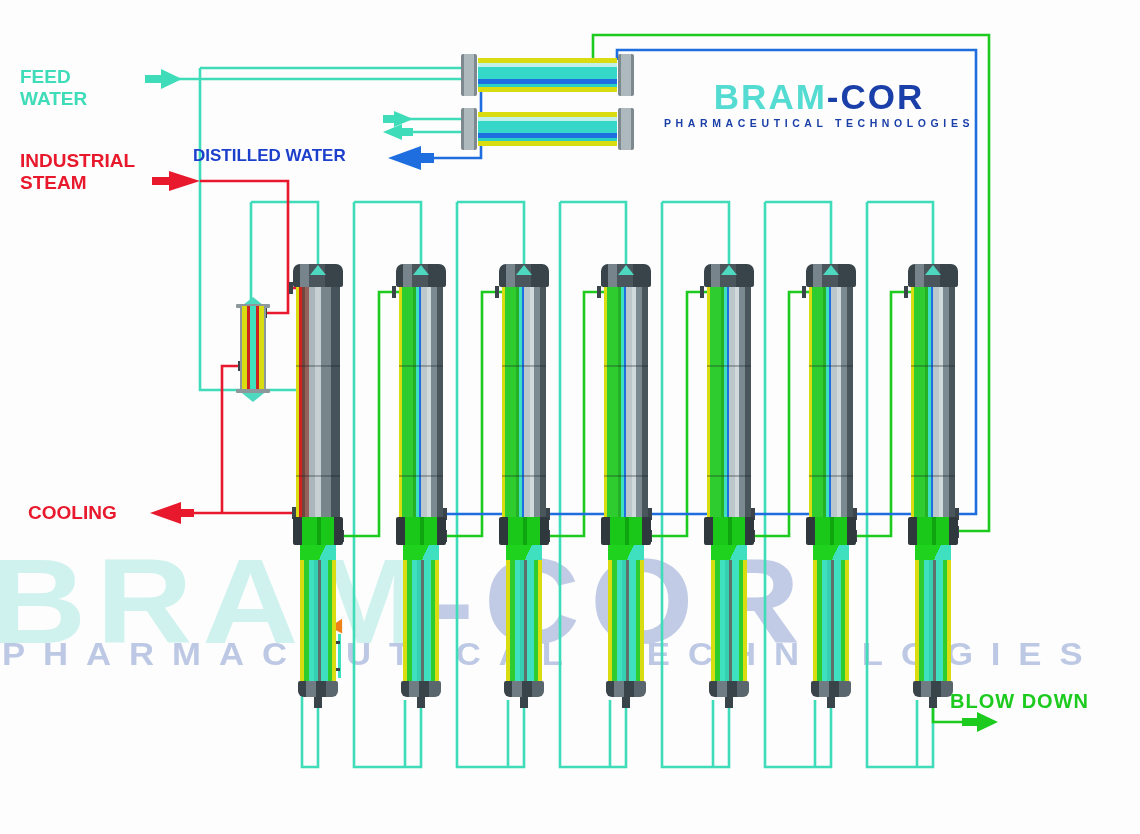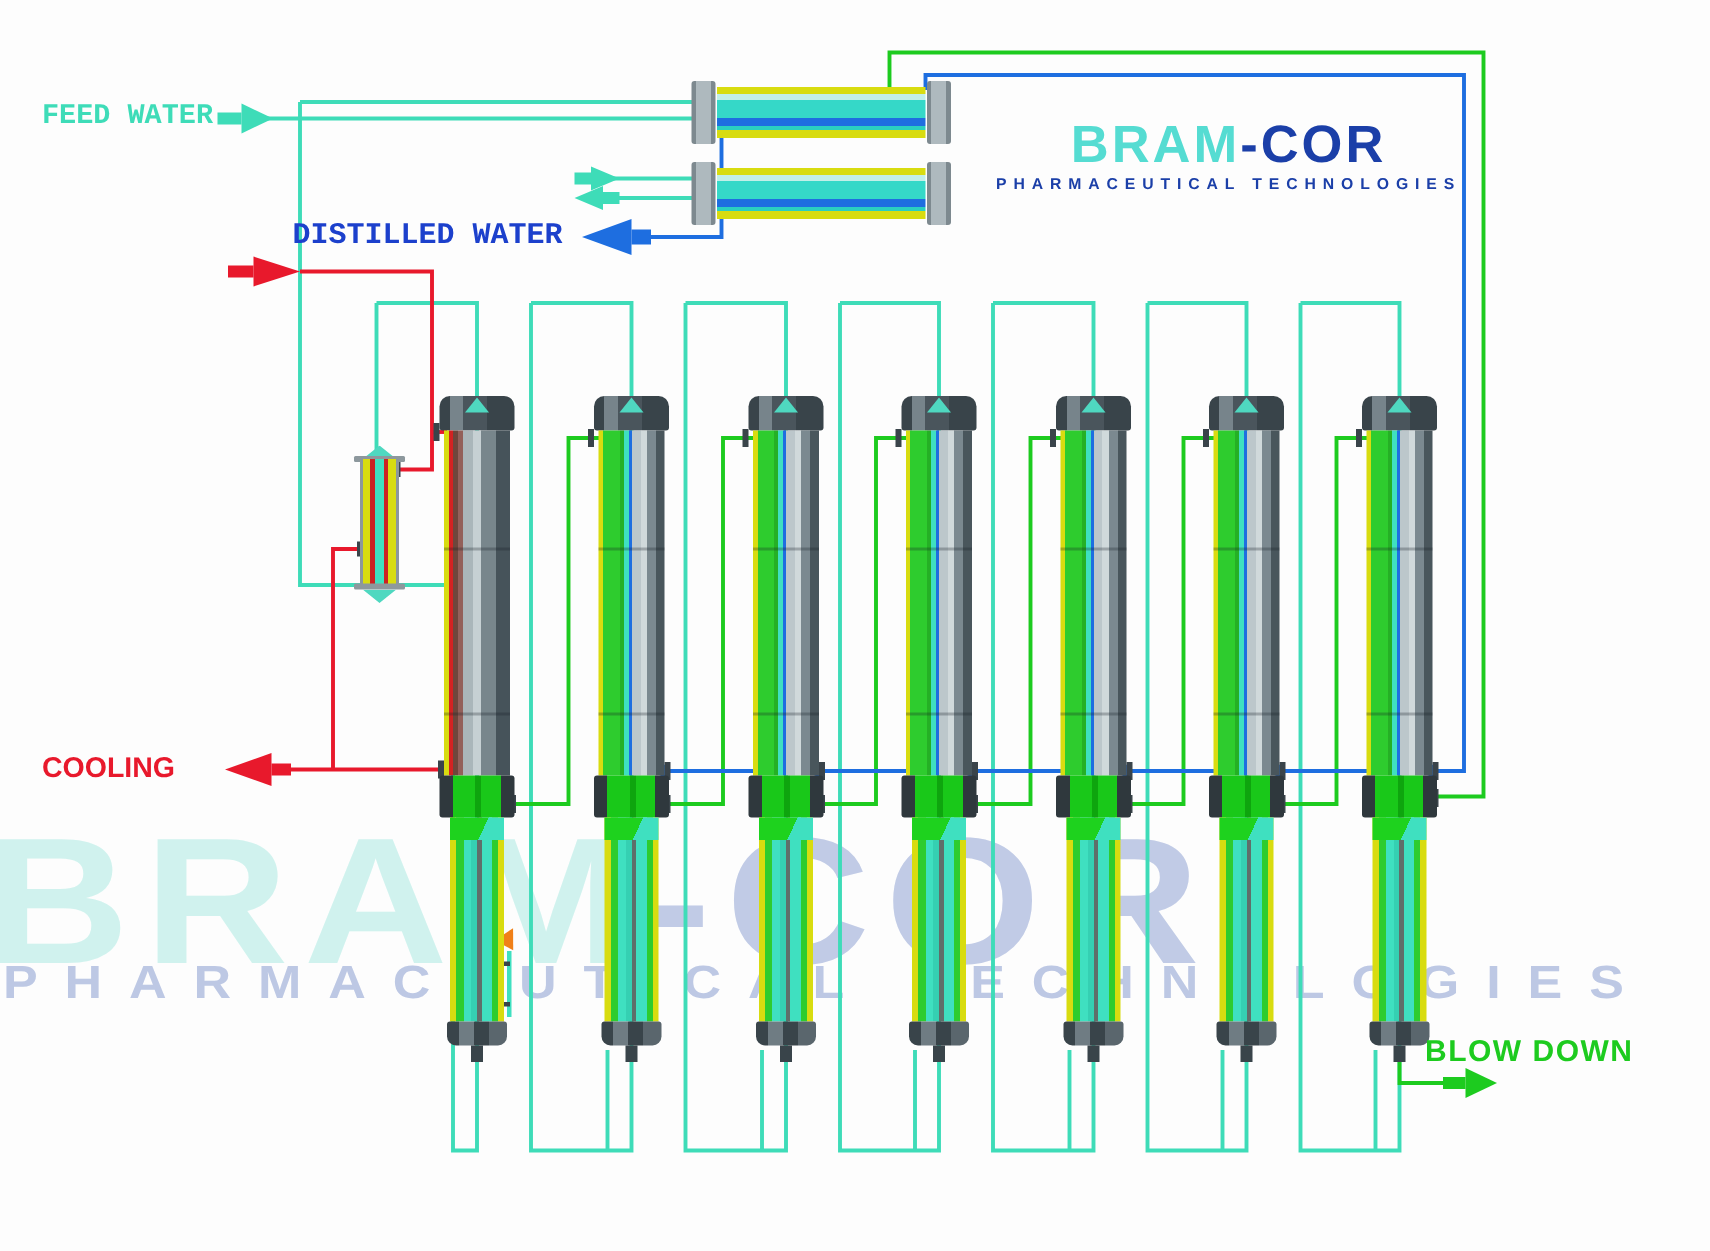--- a/index.html
+++ b/index.html
@@ -14,21 +14,21 @@
        white-space:nowrap;color:var(--wm-blue);transform:scaleX(1.12);transform-origin:left center;
        opacity:.9;z-index:1;}
   
   .logo{position:absolute;left:664px;top:80px;z-index:6;text-align:center;}
   .logo .l1{font-size:35px;font-weight:800;letter-spacing:2px;line-height:34px;white-space:nowrap;}
   .logo .l1 .la{color:var(--logo-teal);}
   .logo .l1 .lb{color:var(--logo-blue);}
   .logo .l2{font-size:10.5px;font-weight:700;letter-spacing:4.6px;color:var(--logo-blue);margin-top:3px;white-space:nowrap;}
   
   .lbl{position:absolute;font-weight:700;z-index:6;white-space:pre-line;}
-  .t-right{text-align:right;font-family:Liberation Mono, monospace;}
+  .t-right{text-align:left;}
   .c-teal{color:var(--teal);}
   .c-blue{color:var(--blue-label);}
   .c-red{color:var(--red);}
   .c-green{color:var(--green);}
   
   #pipes{position:absolute;left:0;top:0;z-index:2;}
   .p{fill:none;stroke-width:2.6px;}
   .p.teal{stroke:var(--teal);}
   .p.green{stroke:var(--green);}
   .p.blue{stroke:var(--blue);}
@@ -293,21 +293,22 @@
       </div>
       <div class="belt"></div>
       <div class="lower"></div>
       <div class="lowertop"></div>
       <div class="bcap"></div>
       <div class="cstub"></div>
     </div>
     </div>
 
   <div class="lbl c-teal t-right" style="left:20px;top:66px;width:122px;font-size:19px">FEED WATER</div>
-  <div class="lbl c-blue t-right" style="left:193px;top:146px;width:182px;font-size:20px">DISTILLED WATER</div>
+  <div class="lbl c-blue t-right" style="left:193px;top:146px;width:182px;font-size:17px">DISTILLED WATER</div>
+  <div class="lbl c-red t-right" style="left:20px;top:150px;width:125px;font-size:19px;line-height:22px"><span>INDUSTRIAL</span><br><span>STEAM</span></div>
   <div class="lbl c-red" style="left:28px;top:502px;font-size:19px">COOLING</div>
   <div class="lbl c-green" style="left:950px;top:690px;font-size:20px;letter-spacing:1px">BLOW DOWN</div>
 
   <div class="logo">
     <div class="l1"><span class="la">BRAM</span><span class="lb">-COR</span></div>
     <div class="l2">PHARMACEUTICAL TECHNOLOGIES</div>
   </div>
 
 </div>
 

